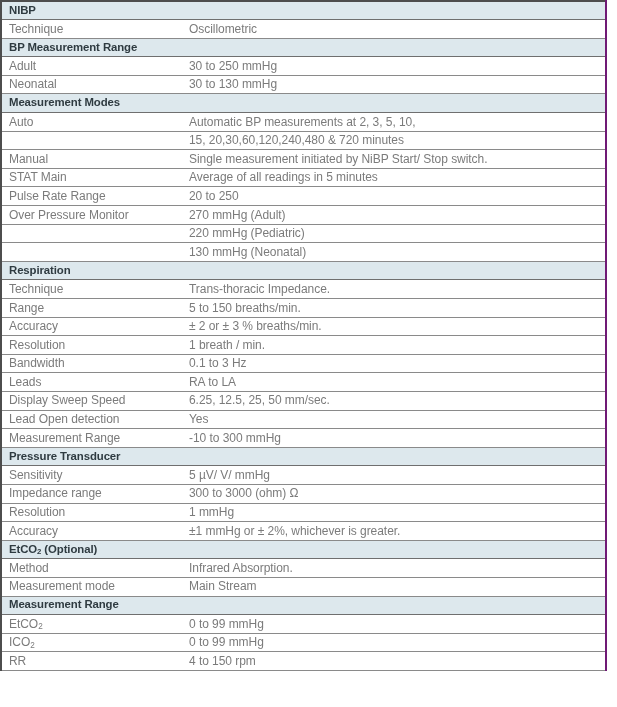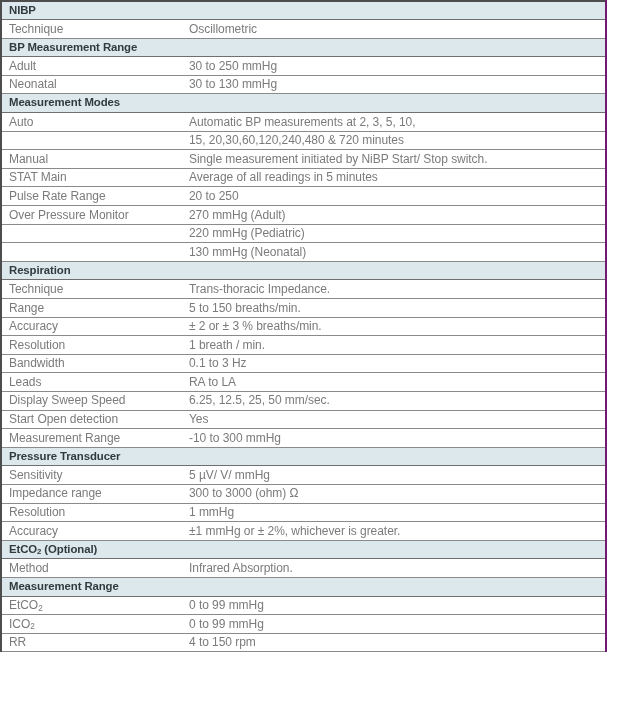--- a/index.html
+++ b/index.html
@@ -161,21 +161,21 @@
       </tr>
       <tr class="data-row">
         <td class="label-cell">Leads</td>
         <td class="value-cell">RA to LA</td>
       </tr>
       <tr class="data-row">
         <td class="label-cell">Display Sweep Speed</td>
         <td class="value-cell">6.25, 12.5, 25, 50 mm/sec.</td>
       </tr>
       <tr class="data-row">
-        <td class="label-cell">Start Open detection</td>
+        <td class="label-cell">Lead Open detection</td>
         <td class="value-cell">Yes</td>
       </tr>
       <tr class="data-row">
         <td class="label-cell">Measurement Range</td>
         <td class="value-cell">-10 to 300 mmHg</td>
       </tr>
       <tr class="section-row">
         <td colspan="2">Pressure Transducer</td>
       </tr>
       <tr class="data-row">
@@ -194,20 +194,24 @@
         <td class="label-cell">Accuracy</td>
         <td class="value-cell">±1 mmHg or ± 2%, whichever is  greater.</td>
       </tr>
       <tr class="section-row">
         <td colspan="2">EtCO<sub>2</sub> (Optional)</td>
       </tr>
       <tr class="data-row">
         <td class="label-cell">Method</td>
         <td class="value-cell">Infrared Absorption.</td>
       </tr>
+      <tr class="data-row">
+        <td class="label-cell">Measurement mode</td>
+        <td class="value-cell">Main Stream</td>
+      </tr>
       <tr class="section-row">
         <td colspan="2">Measurement Range</td>
       </tr>
       <tr class="data-row">
         <td class="label-cell">EtCO<sub>2</sub></td>
         <td class="value-cell">0 to 99 mmHg</td>
       </tr>
       <tr class="data-row">
         <td class="label-cell">ICO<sub>2</sub></td>
         <td class="value-cell">0 to 99 mmHg</td>

